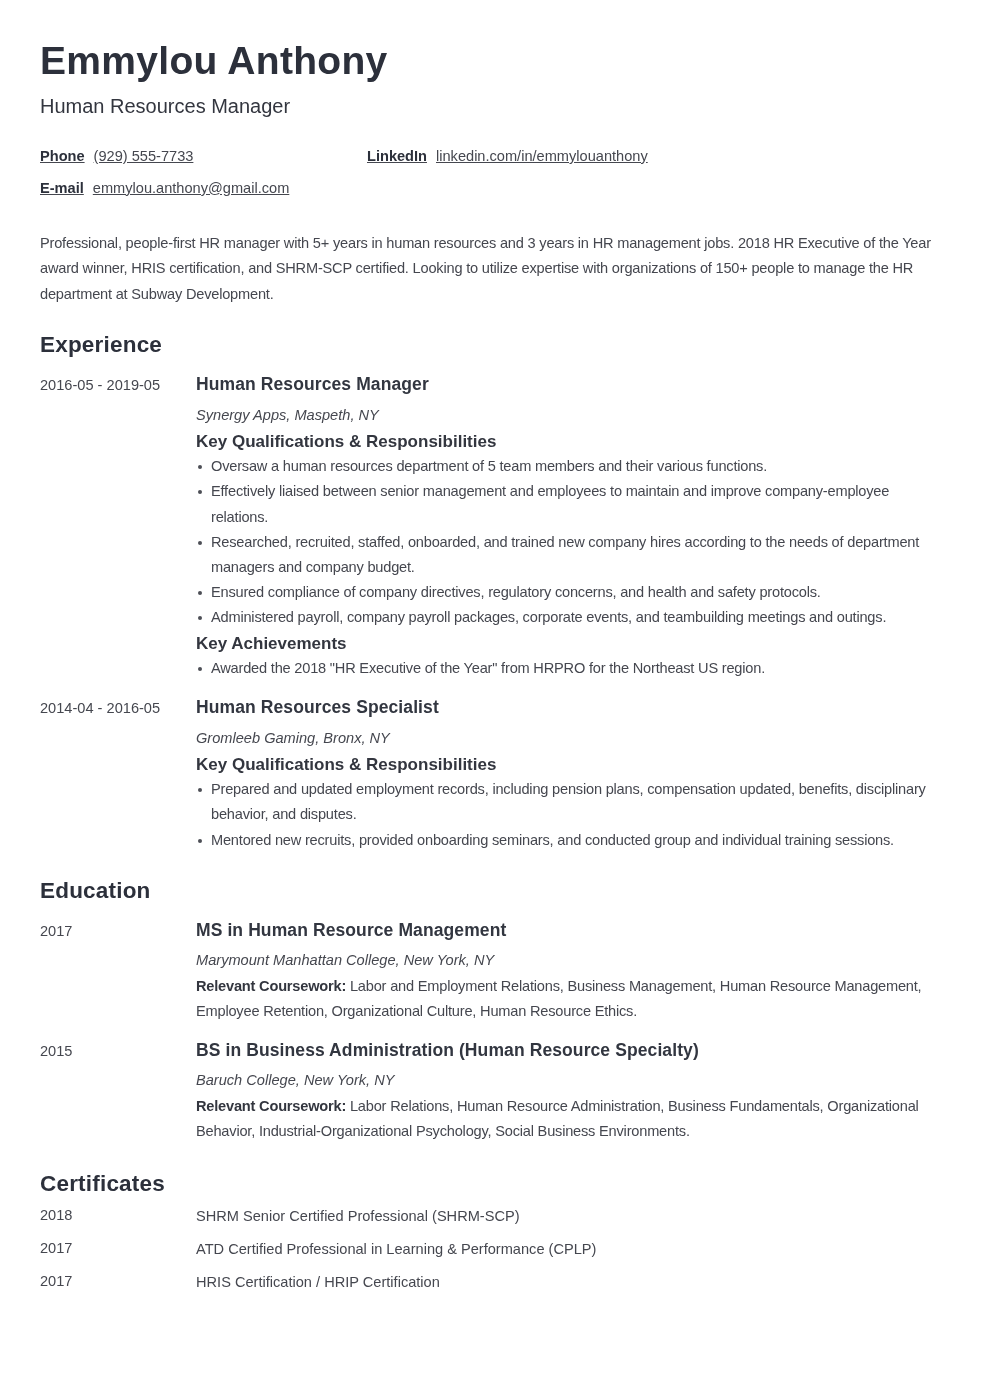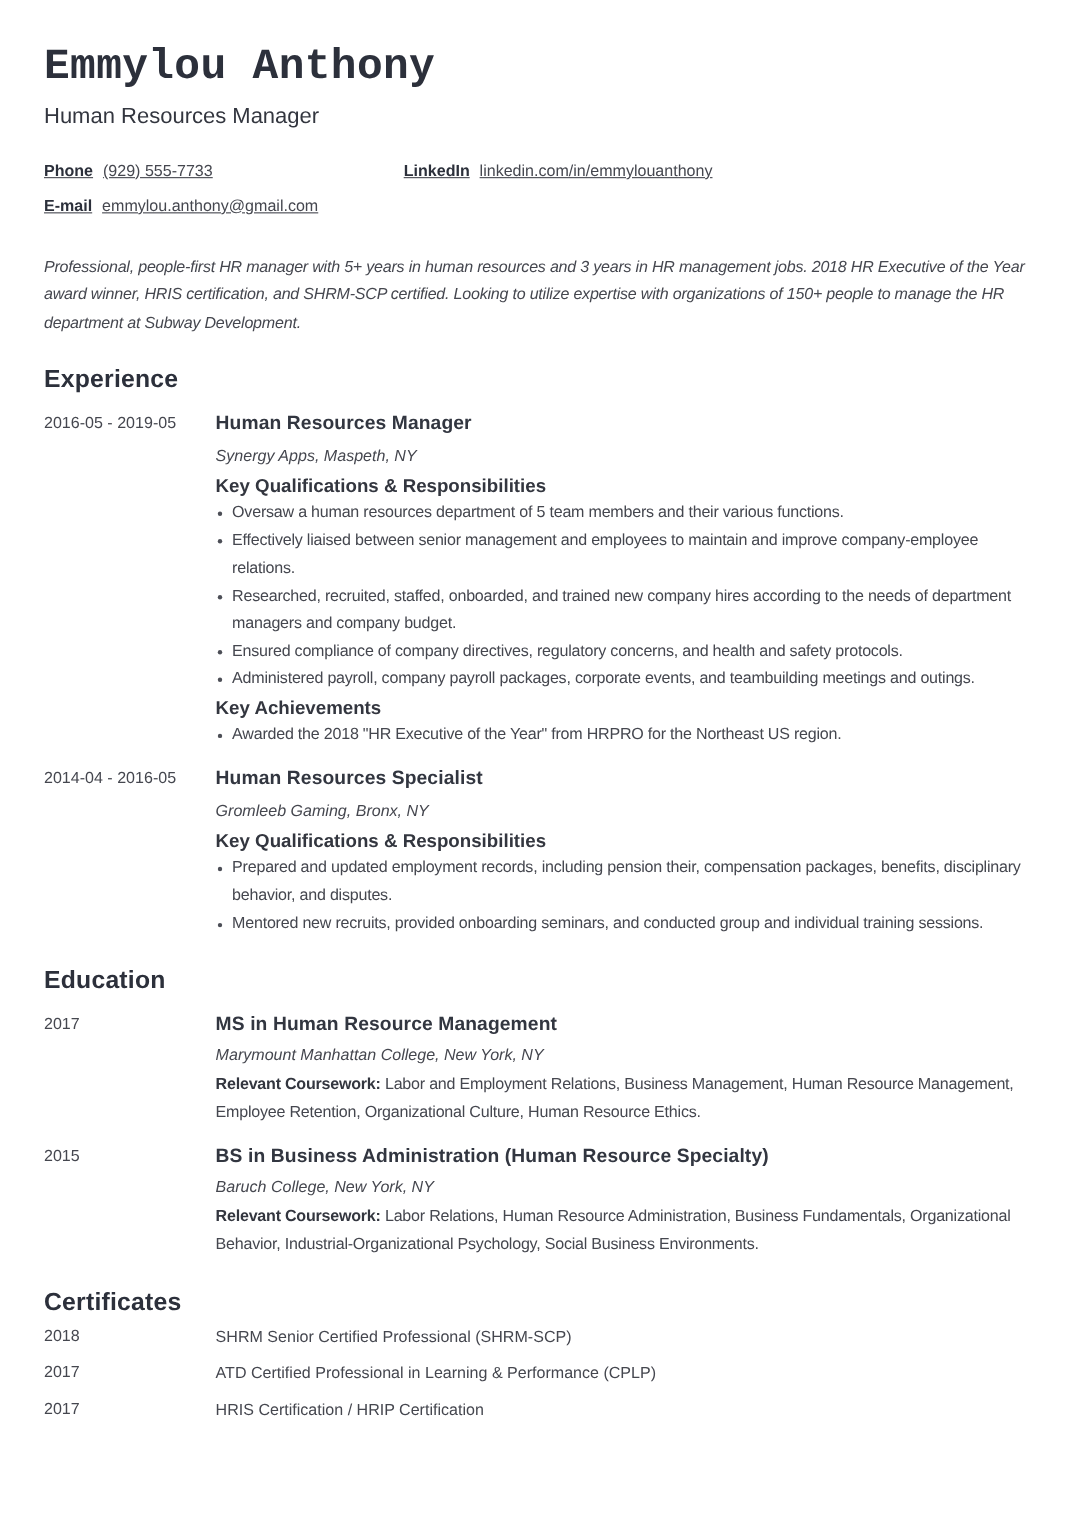--- a/index.html
+++ b/index.html
@@ -7,36 +7,35 @@
   body {
     width: 990px; height: 1400px; overflow: hidden;
     background: #ffffff;
     font-family: "Liberation Sans", sans-serif;
     color: var(--body, #45474f);
   }
   .page { width: 990px; height: 1400px; padding: 40px 40px 0 40px; }
 
   .name {
     margin: 0; font-size: 39px; font-weight: bold; line-height: 1.1;
-    letter-spacing: 0.3px; color: var(--head, #2c303b); font-family: Liberation Mono, monospace;
+    letter-spacing: 0.3px; color: var(--head, #2c303b);
   }
   .subtitle { margin: 12px 0 0 0; font-size: 20px; color: #33363f; }
 
   .contact {
     margin-top: 29px; display: grid; grid-template-columns: 327px auto;
     row-gap: 13px; font-size: 14.6px; line-height: 19px; text-decoration: underline;
   }
   .contact-item { white-space: nowrap; }
   .clabel { font-weight: bold; color: var(--head, #2c303b); margin-right: 9px; }
   .cvalue { color: var(--body, #45474f); }
 
   .summary {
     margin: 33px 0 0 0; font-size: 14.6px; line-height: 25.4px;
     letter-spacing: -0.2px;
-    font-style: italic;
   }
 
   h2.section-heading {
     margin: 25px 0 0 0; font-size: 22.5px; line-height: 1.15;
     color: var(--head, #2c303b); letter-spacing: 0.2px;
   }
 
   .entry { display: grid; grid-template-columns: 156px 1fr; margin-top: 16px; }
   .dates { font-size: 14.6px; color: var(--body, #45474f); padding-top: 3px; }
   .entry-title {
@@ -122,21 +121,21 @@
 
     <div class="entry">
       <div class="dates">2014-04 - 2016-05</div>
       <div>
         <h3 class="entry-title">Human Resources Specialist</h3>
         <p class="company">Gromleeb Gaming, Bronx, NY</p>
         <p class="subhead">Key Qualifications &amp; Responsibilities</p>
         <ul class="bullets">
           <li>
               <span class="dot"></span>
-              <span>Prepared and updated employment records, including pension their, compensation packages, benefits, disciplinary behavior, and disputes.</span>
+              <span>Prepared and updated employment records, including pension plans, compensation updated, benefits, disciplinary behavior, and disputes.</span>
             </li>
           <li>
               <span class="dot"></span>
               <span>Mentored new recruits, provided onboarding seminars, and conducted group and individual training sessions.</span>
             </li>
         </ul>
       </div>
     </div>
   </section>
 

